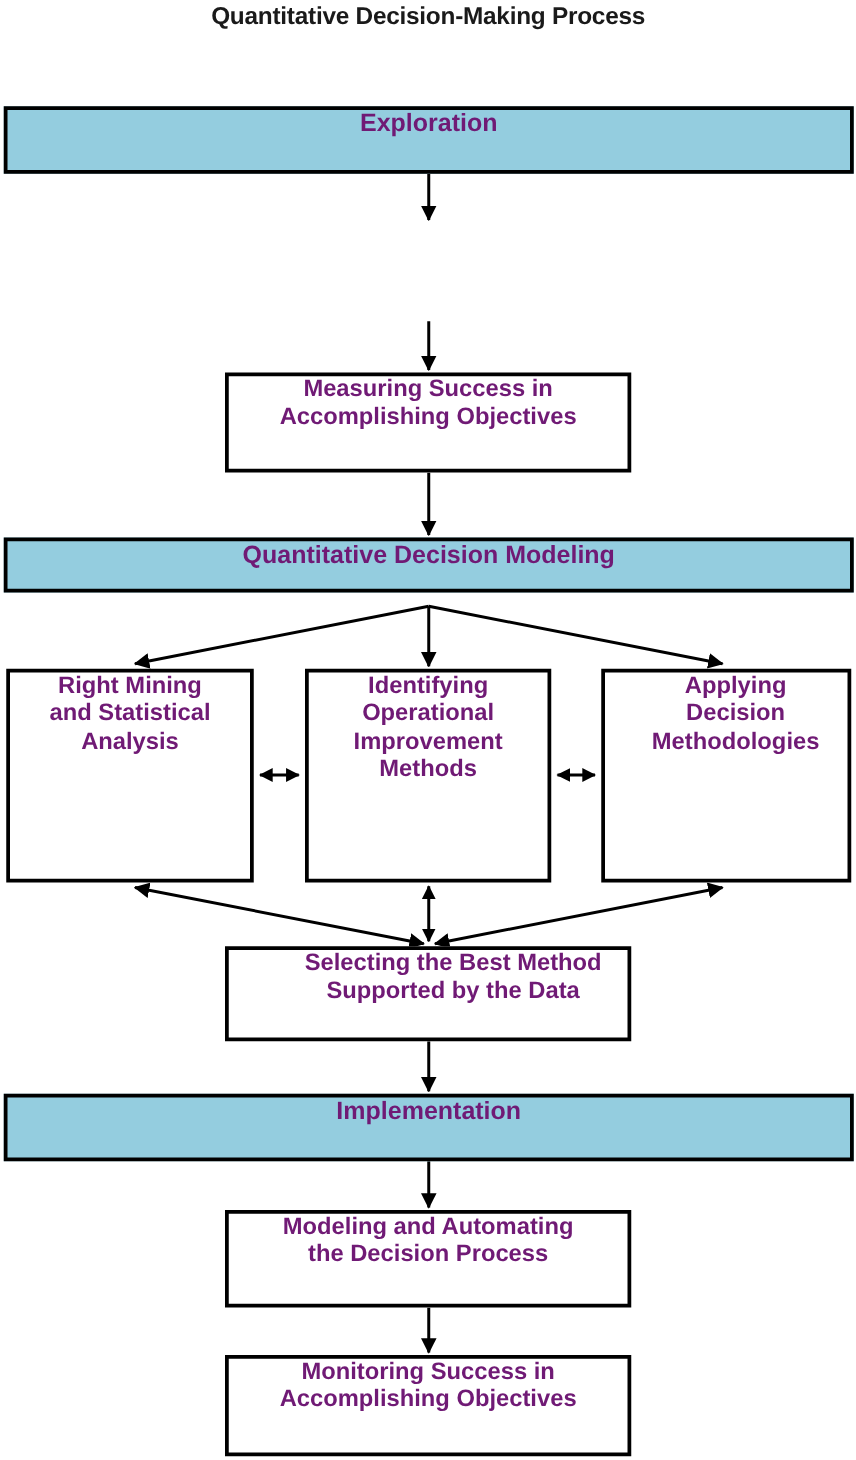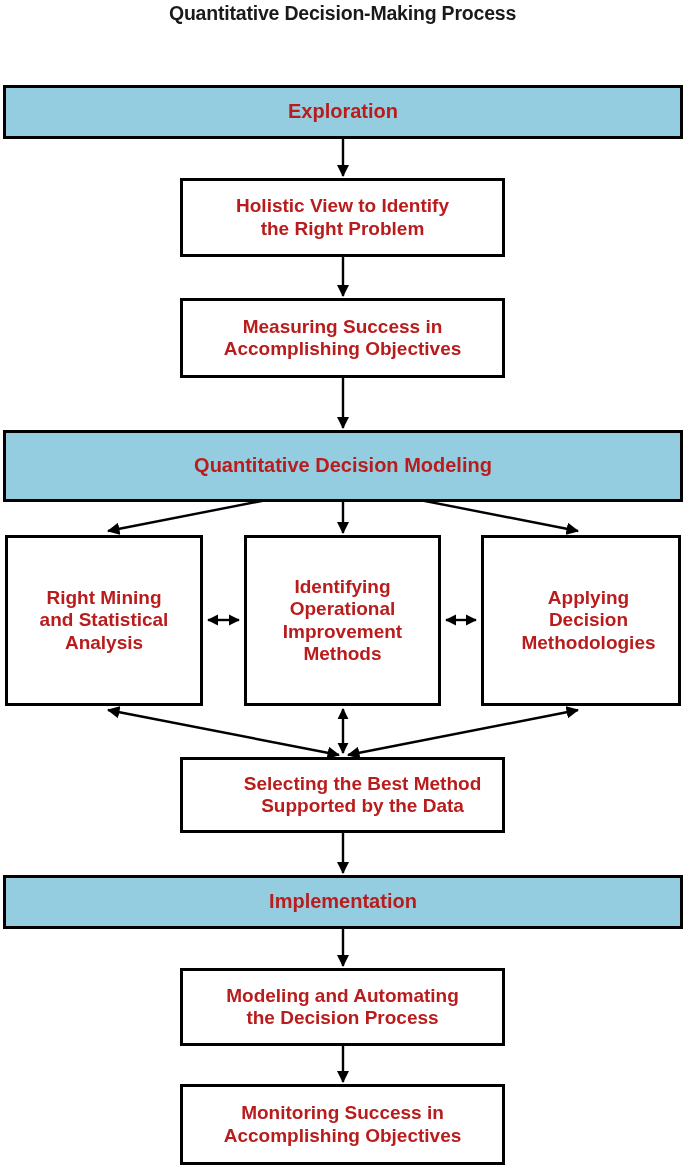--- a/index.html
+++ b/index.html
@@ -25,27 +25,26 @@
     left: 0;
     top: 0;
     width: 685px;
     height: 1168px;
     pointer-events: none;
   }
   .node {
     position: absolute;
     box-sizing: border-box;
     display: flex;
-    align-items: center;
     justify-content: center;
     text-align: center;
     border: 3px solid #000000;
     background: #ffffff;
     font-weight: bold;
-    color: #b91c1c;
+    color: #701a75;
     line-height: 1.18;
     z-index: 2;
   }
   .node.banner {
     background: #94CDDF;
     border-width: 3px;
   }
   .node .label {
     display: block;
     padding: 0 6px;
@@ -59,21 +58,21 @@
     text-align: center;
     font-size: 19.5px;
     font-weight: bold;
     color: #1a1a1a;
     letter-spacing: -0.2px;
   }
   
   #box-exploration      { left: 3px;   top: 85px;   width: 680px; height: 54px;  font-size: 20px; }
   #box-holistic         { left: 180px; top: 178px;  width: 325px; height: 79px;  font-size: 19px; }
   #box-measuring-top    { left: 180px; top: 298px;  width: 325px; height: 80px;  font-size: 19px; }
-  #box-qdm              { left: 3px;   top: 430px;  width: 680px; height: 72px;  font-size: 20px; }
+  #box-qdm              { left: 3px;   top: 430px;  width: 680px; height: 44px;  font-size: 20px; }
   #box-data-mining      { left: 5px;   top: 535px;  width: 198px; height: 171px; font-size: 19px; }
   #box-identifying      { left: 244px; top: 535px;  width: 197px; height: 171px; font-size: 19px; }
   #box-applying         { left: 481px; top: 535px;  width: 200px; height: 171px; font-size: 19px; padding-left: 15px; }
   #box-selecting        { left: 180px; top: 757px;  width: 325px; height: 76px;  font-size: 19px; padding-left: 40px; }
   #box-implementation   { left: 3px;   top: 875px;  width: 680px; height: 54px;  font-size: 20px; }
   #box-modeling         { left: 180px; top: 968px;  width: 325px; height: 78px;  font-size: 19px; }
   #box-monitoring-bot   { left: 180px; top: 1084px; width: 325px; height: 81px;  font-size: 19px; }
 </style>
 </head>
 <body>
@@ -118,24 +117,20 @@
       <line x1="343" y1="929" x2="343" y2="966" marker-end="url(#ah)"></line>
 
       <line x1="343" y1="1046" x2="343" y2="1082" marker-end="url(#ah)"></line>
     </g>
   </svg>
 
   <div class="node banner" id="box-exploration">
     <span class="label">Exploration</span>
   </div>
 
-  <div class="node" id="box-holistic">
-    <span class="label">Holistic View to Identify
-the Right Problem</span>
-  </div>
 
   <div class="node" id="box-measuring-top">
     <span class="label">Measuring Success in
 Accomplishing Objectives</span>
   </div>
 
   <div class="node banner" id="box-qdm">
     <span class="label">Quantitative Decision Modeling</span>
   </div>
 

